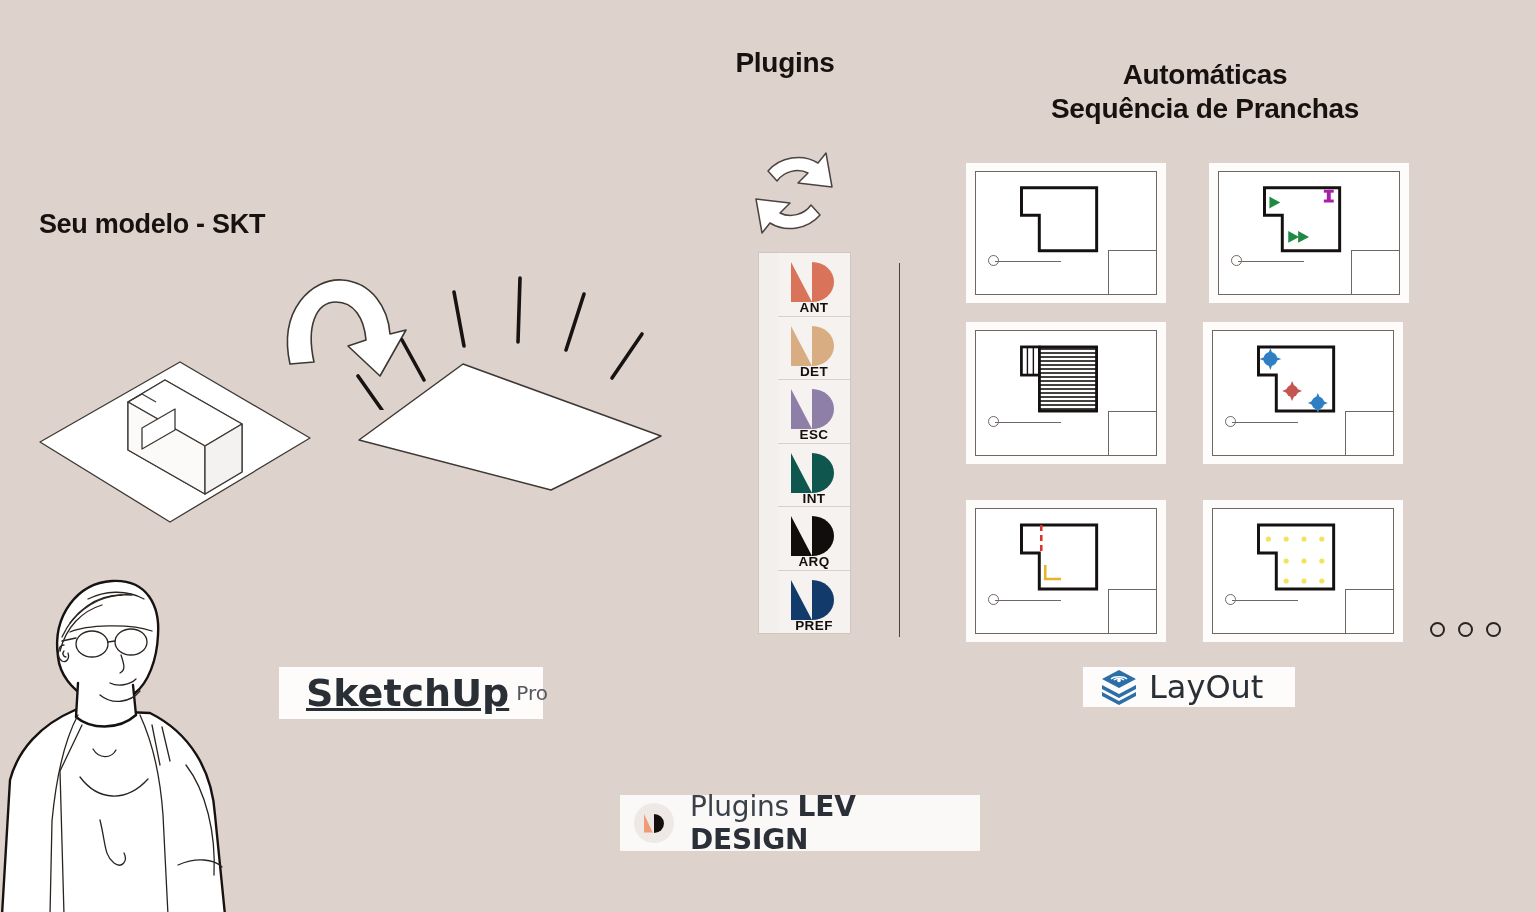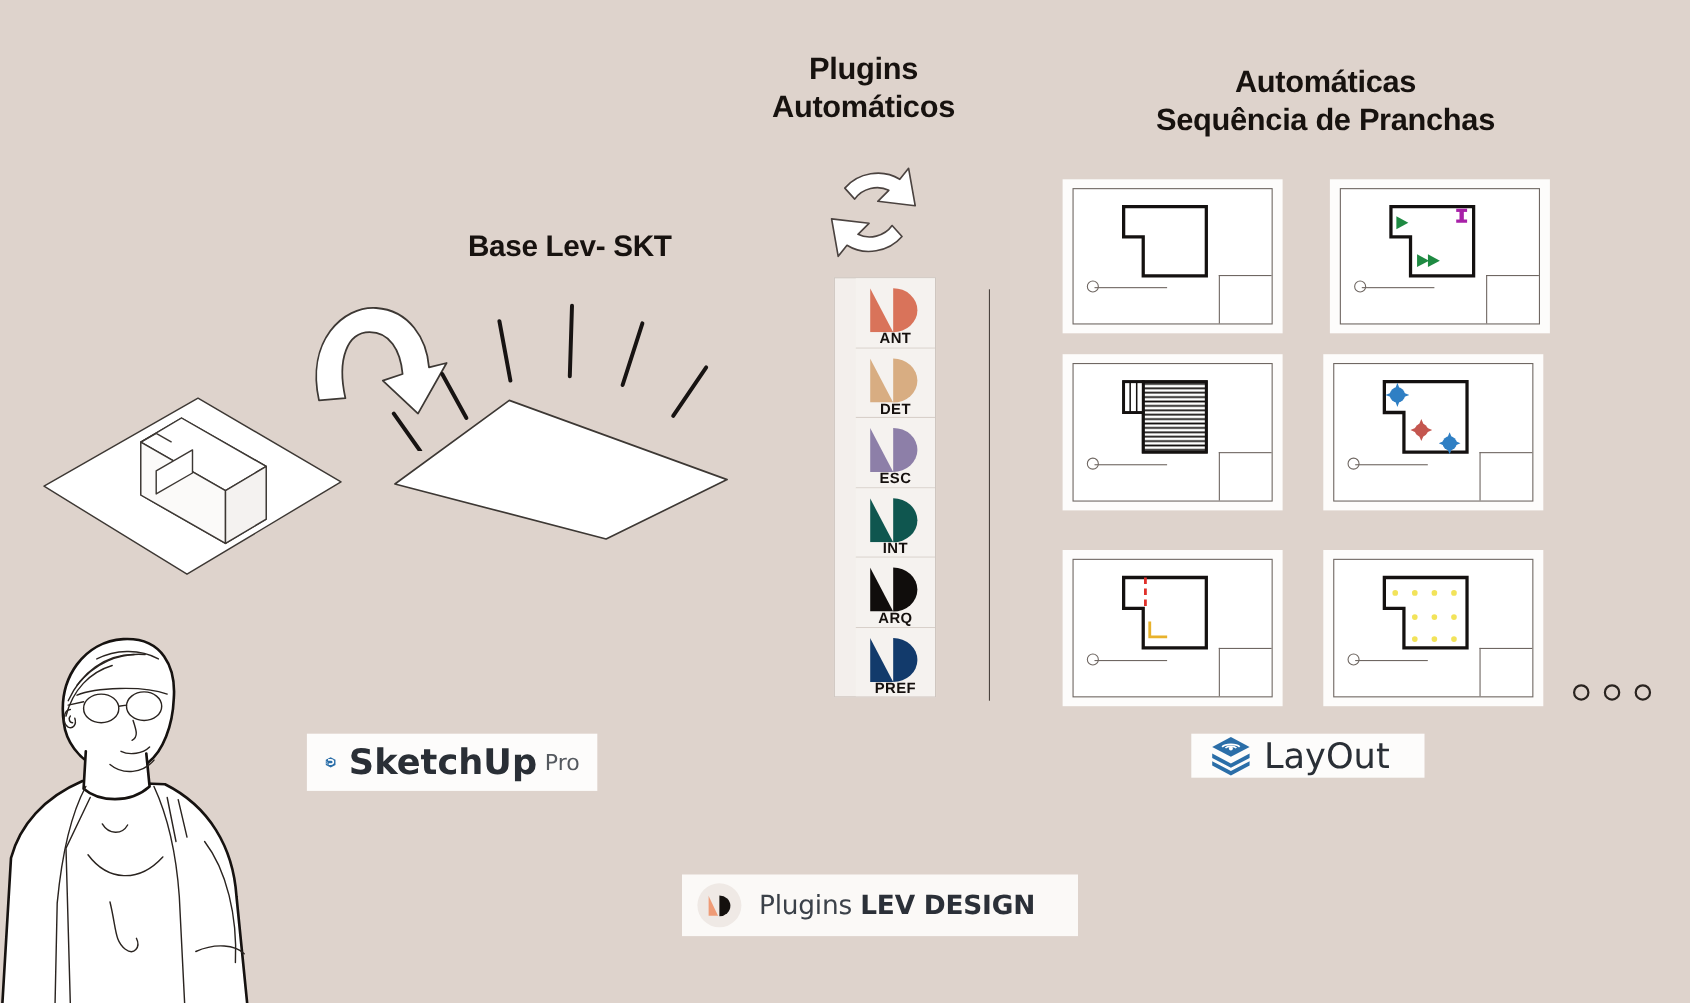--- a/index.html
+++ b/index.html
@@ -108,21 +108,21 @@
     width:40px;height:40px;border-radius:50%;
     background:#efe9e5;position:relative;flex:0 0 auto;
     display:flex;align-items:center;justify-content:center;
   }
   .bb-mark{position:relative;width:20px;height:19px;}
   .bb-tri{position:absolute;left:0;top:0;width:9px;height:19px;
     background:#ef9b76;clip-path:polygon(0 0,100% 0,100% 100%,0 100%,0 0);}
   .bb-d{position:absolute;left:9.5px;top:0;width:10px;height:19px;background:#14100e;
     border-top-right-radius:10px 9.5px;border-bottom-right-radius:10px 9.5px;}
   #brand-text{
-    margin-left:16px;font-size:24px;color:#3b4149;
+    margin-left:16px;font-size:28px;color:#3b4149;
     font-family:"DejaVu Sans", sans-serif;letter-spacing:-0.2px;
   }
   #brand-text b{font-weight:bold;color:#2b3038;}
 
   
   #ellipsis{position:absolute;left:1430px;top:622px;display:flex;gap:13px;}
   .edot{width:11px;height:11px;border-radius:50%;border:2.6px solid #2a2420;background:transparent;}
 </style>
 </head>
 <body style="background: rgb(222, 211, 204);">
@@ -168,35 +168,35 @@
       <path d="M80 212 C 98 236, 126 238, 148 214"></path>
       <path d="M100 255 C 106 280, 104 290, 114 298 C 122 304, 128 296, 124 288"></path>
 
       <path d="M186 200 C 206 226, 216 268, 214 310"></path>
       <path d="M178 300 C 196 292, 214 294, 222 302"></path>
       <path d="M152 160 L 160 200"></path>
       <path d="M162 162 L 170 196"></path>
     </g>
   </svg>
 
+  <div class="abs head head-md" style="left:22px;top:208px;width:260px;">Seu modelo - SKT</div>
 
   <svg class="abs" style="left:20px;top:330px;" width="310" height="200" viewBox="0 0 310 200">
     <g stroke="#3d3834" stroke-width="1.3" stroke-linejoin="round">
       <polygon points="20,112 160,32 290,108 150,192" fill="#ffffff"></polygon>
       <polygon points="108,72 145,50 222,94 222,142 185,164 108,120" fill="#fdfcfb"></polygon>
       <polygon points="108,72 145,50 222,94 185,116" fill="#ffffff"></polygon>
       <polygon points="108,72 108,120 185,164 185,116" fill="#fbfaf9"></polygon>
       <polygon points="185,116 222,94 222,142 185,164" fill="#f4f2f0"></polygon>
       <polygon points="122,98 155,79 155,100 122,119" fill="#ffffff"></polygon>
       <path d="M108 72 L 122 64" fill="none"></path>
       <path d="M122 64 L 136 72" fill="none"></path>
     </g>
   </svg>
 
-  <div class="abs head head-md" style="left:398px;top:208px;width:240px;">Base Lev- SKT</div>
 
   <svg class="abs" style="left:268px;top:268px;" width="150" height="125" viewBox="0 0 150 125">
     <path d="M22 96 C 10 42, 44 10, 74 12 C 104 14, 120 40, 122 66
              L 138 62 L 112 108 L 80 78 L 98 72
              C 96 50, 86 34, 68 34 C 48 34, 38 58, 46 94 Z" fill="#ffffff" stroke="#3d3834" stroke-width="1.6" stroke-linejoin="round"></path>
   </svg>
 
   <svg class="abs" style="left:340px;top:250px;" width="330" height="160" viewBox="0 0 330 160">
     <g stroke="#171312" stroke-width="3.6" stroke-linecap="round">
       <line x1="18" y1="126" x2="42" y2="160"></line>
@@ -207,21 +207,20 @@
       <line x1="302" y1="84" x2="272" y2="128"></line>
     </g>
   </svg>
 
   <svg class="abs" style="left:355px;top:360px;" width="310" height="135" viewBox="0 0 310 135">
     <polygon points="108,4 306,76 196,130 4,80" fill="#ffffff" stroke="#3d3834" stroke-width="1.5" stroke-linejoin="round"></polygon>
   </svg>
 
   <div class="abs head head-lg" style="left:660px;top:46px;width:250px;">
     <div>Plugins</div>
-    <div>Automáticos</div>
   </div>
 
   <svg class="abs" style="left:738px;top:143px;" width="112" height="100" viewBox="0 0 112 100">
     <g fill="#ffffff" stroke="#4b4340" stroke-width="1.5" stroke-linejoin="round">
       <path d="M30 28 C 42 14, 64 10, 80 20 L 88 10 L 94 44 L 60 40 L 70 30
                C 60 25, 46 28, 39 38 Z"></path>
       <path d="M82 72 C 70 86, 48 90, 32 80 L 24 90 L 18 56 L 52 60 L 42 70
                C 52 75, 66 72, 73 62 Z"></path>
     </g>
   </svg>
@@ -420,21 +419,21 @@
       <g>
         <polygon points="19,3 34,11 34,27 19,35 4,27 4,11" fill="#2b6ea8"></polygon>
         <path d="M19,9 C 26,9 30,13 30,18 C 30,23 26,27 20,27 L 13,27 L 13,22 L 20,22
                  C 23,22 25,20 25,18 C 25,16 23,14 19,14 L 11,14 L 11,9 Z" fill="#ffffff"></path>
         <g stroke="#ffffff" stroke-width="1.6" opacity="0.95">
           <line x1="5" y1="17" x2="11" y2="20"></line>
           <line x1="5" y1="22" x2="11" y2="25"></line>
         </g>
       </g>
     </svg>
-    <span class="logo-text" style="font-size:32px;font-weight:bold;margin-left:11px;">SketchUp</span>
+    <span class="logo-text" style="font-size:38px;font-weight:bold;margin-left:11px;text-decoration:underline;">SketchUp</span>
     <span class="logo-text" style="font-size:20px;font-weight:normal;margin-left:7px;color:#55595f;">Pro</span>
   </div>
 
   <div class="logo-chip" style="left:1083px;top:667px;width:212px;height:40px;">
     <svg width="40" height="40" viewBox="0 0 40 40">
       <g fill="#2b6ea8">
         <path d="M20 3 L 37 12 L 20 21 L 3 12 Z"></path>
         <path d="M3 18 L 20 27 L 37 18 L 37 22 L 20 31 L 3 22 Z"></path>
         <path d="M3 25 L 20 34 L 37 25 L 37 29 L 20 38 L 3 29 Z"></path>
       </g>

